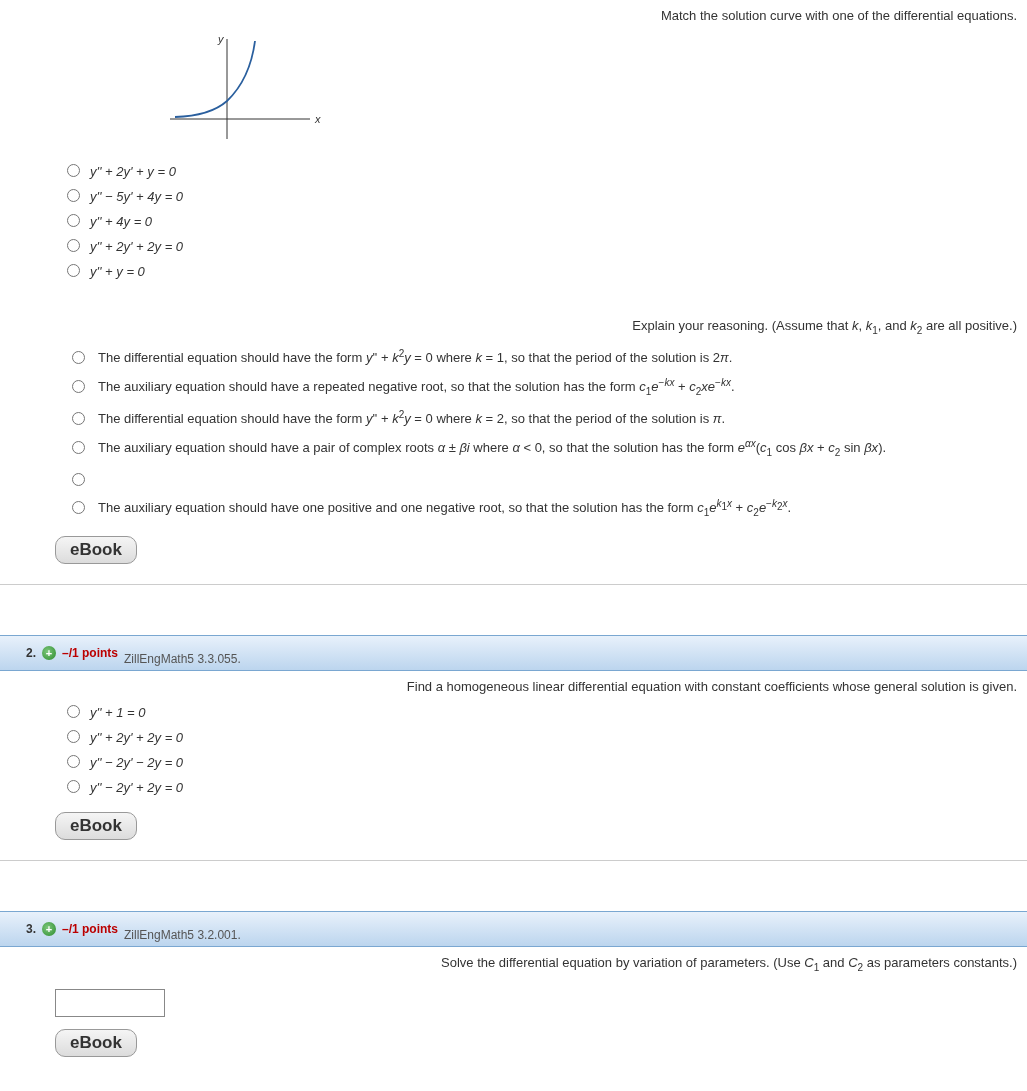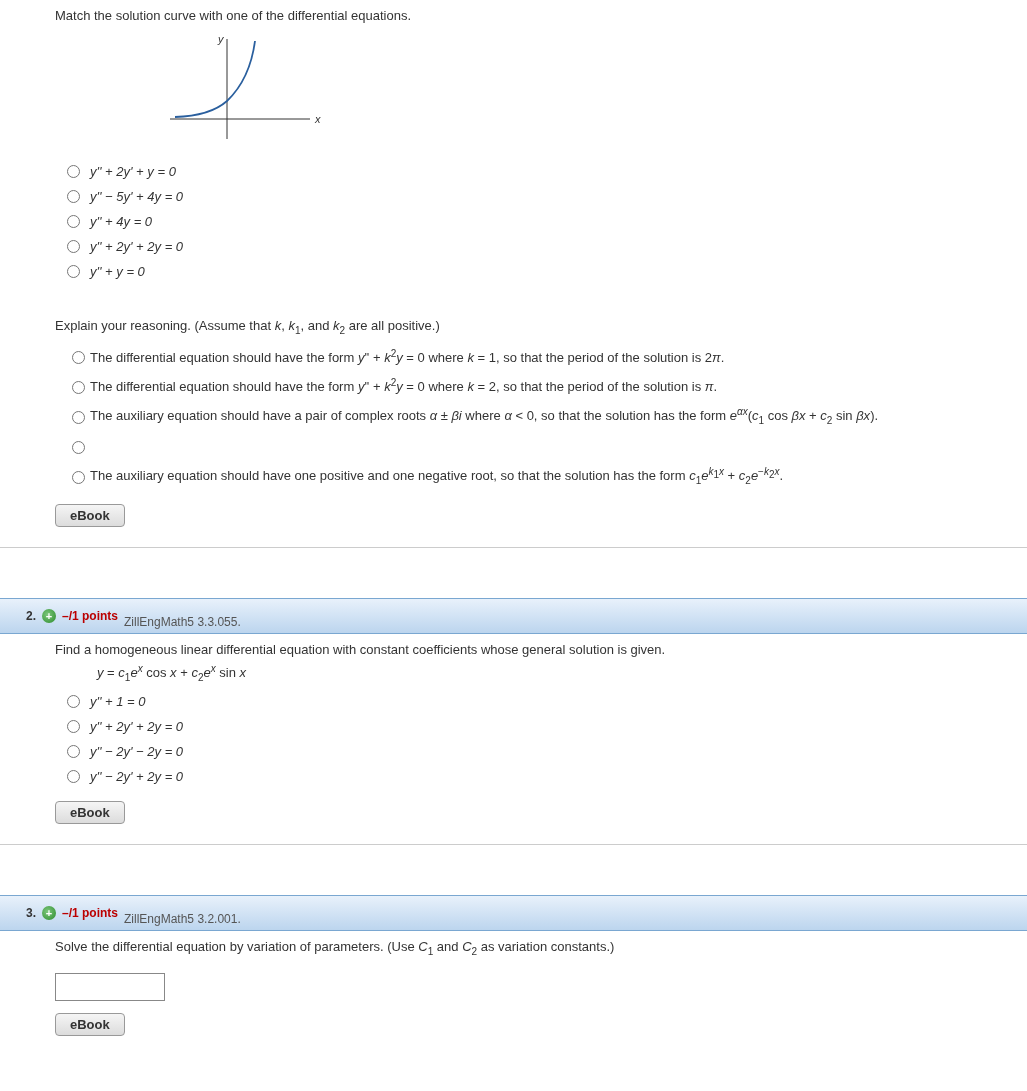--- a/index.html
+++ b/index.html
@@ -52,62 +52,63 @@
     font-weight: bold;
     text-align: center;
   }
   .source {
     color: #555;
     margin-top: 12px;
   }
   .prompt {
     margin: 0 0 6px 0;
     color: #333;
+    text-align: right;
   }
   .graph-box {
     display: flex;
     justify-content: flex-start;
     margin: 6px 0 10px 100px;
   }
   .option-row {
     display: flex;
-    align-items: center;
+    align-items: flex-start;
     gap: 10px;
     padding: 5px 0 5px 12px;
   }
   .option-row input[type="radio"] {
     margin: 0;
   }
   .option-text {
     font-style: italic;
     color: #333;
     white-space: nowrap;
   }
   .reason-row {
     display: flex;
-    align-items: center;
-    gap: 2px;
+    align-items: flex-start;
+    gap: 10px;
     padding: 6px 0 6px 12px;
   }
   .reason-text {
     color: #333;
   }
   .indent-small {
     margin-left: 42px;
     margin-top: 4px;
     margin-bottom: 6px;
   }
   .ebook-btn {
     display: inline-block;
     margin-top: 12px;
     padding: 3px 14px;
     background: linear-gradient(to bottom, #f5f5f5, #dcdcdc);
     border: 1px solid #999;
-    border-radius: 4px;
-    font-size: 13px;
+    border-radius: 10px;
+    font-size: 17px;
     font-weight: bold;
     color: #333;
     cursor: pointer;
   }
   .answer-input {
     width: 100px;
     height: 22px;
     border: 1px solid #888;
     background: #fff;
     margin-top: 10px;
@@ -163,20 +164,24 @@
     <p class="prompt" style="margin-top:34px">
       <span>Explain your reasoning. (Assume that </span><i>k</i>, <i>k</i><sub>1</sub>, and <i>k</i><sub>2</sub><span> are all positive.)</span>
     </p>
 
     <div class="reason-row">
       <input type="radio" name="q1b" style="">
       <span class="reason-text">The differential equation should have the form <i>y</i>'' + <i>k</i><sup>2</sup><i>y</i> = 0 where <i>k</i> = 1, so that the period of the solution is 2<i>π</i>.</span>
     </div>
     <div class="reason-row">
       <input type="radio" name="q1b" style="">
+      <span class="reason-text">The auxiliary equation should have a repeated negative root, so that the solution has the form <i>c</i><sub>1</sub><i>e</i><sup>−<i>kx</i></sup> + <i>c</i><sub>2</sub><i>xe</i><sup>−<i>kx</i></sup>.</span>
+    </div>
+    <div class="reason-row">
+      <input type="radio" name="q1b" style="">
       <span class="reason-text">The differential equation should have the form <i>y</i>'' + <i>k</i><sup>2</sup><i>y</i> = 0 where <i>k</i> = 2, so that the period of the solution is <i>π</i>.</span>
     </div>
     <div class="reason-row">
       <input type="radio" name="q1b" style="">
       <span class="reason-text">The auxiliary equation should have a pair of complex roots <i>α</i> ± <i>βi</i> where <i>α</i> &lt; 0, so that the solution has the form <i>e</i><sup><i>αx</i></sup>(<i>c</i><sub>1</sub> cos <i>βx</i> + <i>c</i><sub>2</sub> sin <i>βx</i>).</span>
     </div>
     <div class="reason-row">
       <input type="radio" name="q1b" style="">
     </div>
     <div class="reason-row">
@@ -190,23 +195,20 @@
 
 <div class="question-block">
   <div class="question-header">
     <span class="qnum">2.</span>
     <span class="expand-icon">+</span>
     <span class="points">–/1 points</span>
     <span class="source">ZillEngMath5 3.3.055.</span>
   </div>
   <div class="question-body">
     <p class="prompt">Find a homogeneous linear differential equation with constant coefficients whose general solution is given.</p>
-    <div class="indent-small">
-      <i>y</i> = <i>c</i><sub>1</sub><i>e</i><sup><i>x</i></sup> cos <i>x</i> + <i>c</i><sub>2</sub><i>e</i><sup><i>x</i></sup> sin <i>x</i>
-    </div>
 
     <div class="option-row">
       <input type="radio" name="q2" style="">
       <span class="option-text"><i>y</i>'' + 1 = 0</span>
     </div>
     <div class="option-row">
       <input type="radio" name="q2" style="">
       <span class="option-text"><i>y</i>'' + 2<i>y</i>' + 2<i>y</i> = 0</span>
     </div>
     <div class="option-row">
@@ -224,19 +226,19 @@
 
 <div class="question-block">
   <div class="question-header">
     <span class="qnum">3.</span>
     <span class="expand-icon">+</span>
     <span class="points">–/1 points</span>
     <span class="source">ZillEngMath5 3.2.001.</span>
   </div>
   <div class="question-body" style="border-bottom:none">
     <p class="prompt">
-      <span>Solve the differential equation by variation of parameters. (Use </span><i>C</i><sub>1</sub><span> and </span><i>C</i><sub>2</sub><span> as variation constants.)</span>
+      <span>Solve the differential equation by variation of parameters. (Use </span><i>C</i><sub>1</sub><span> and </span><i>C</i><sub>2</sub><span> as parameters constants.)</span>
     </p>
     <input type="text" class="answer-input" style="">
     <br>
     <button class="ebook-btn">eBook</button>
   </div>
 </div>
 
 </body></html>

